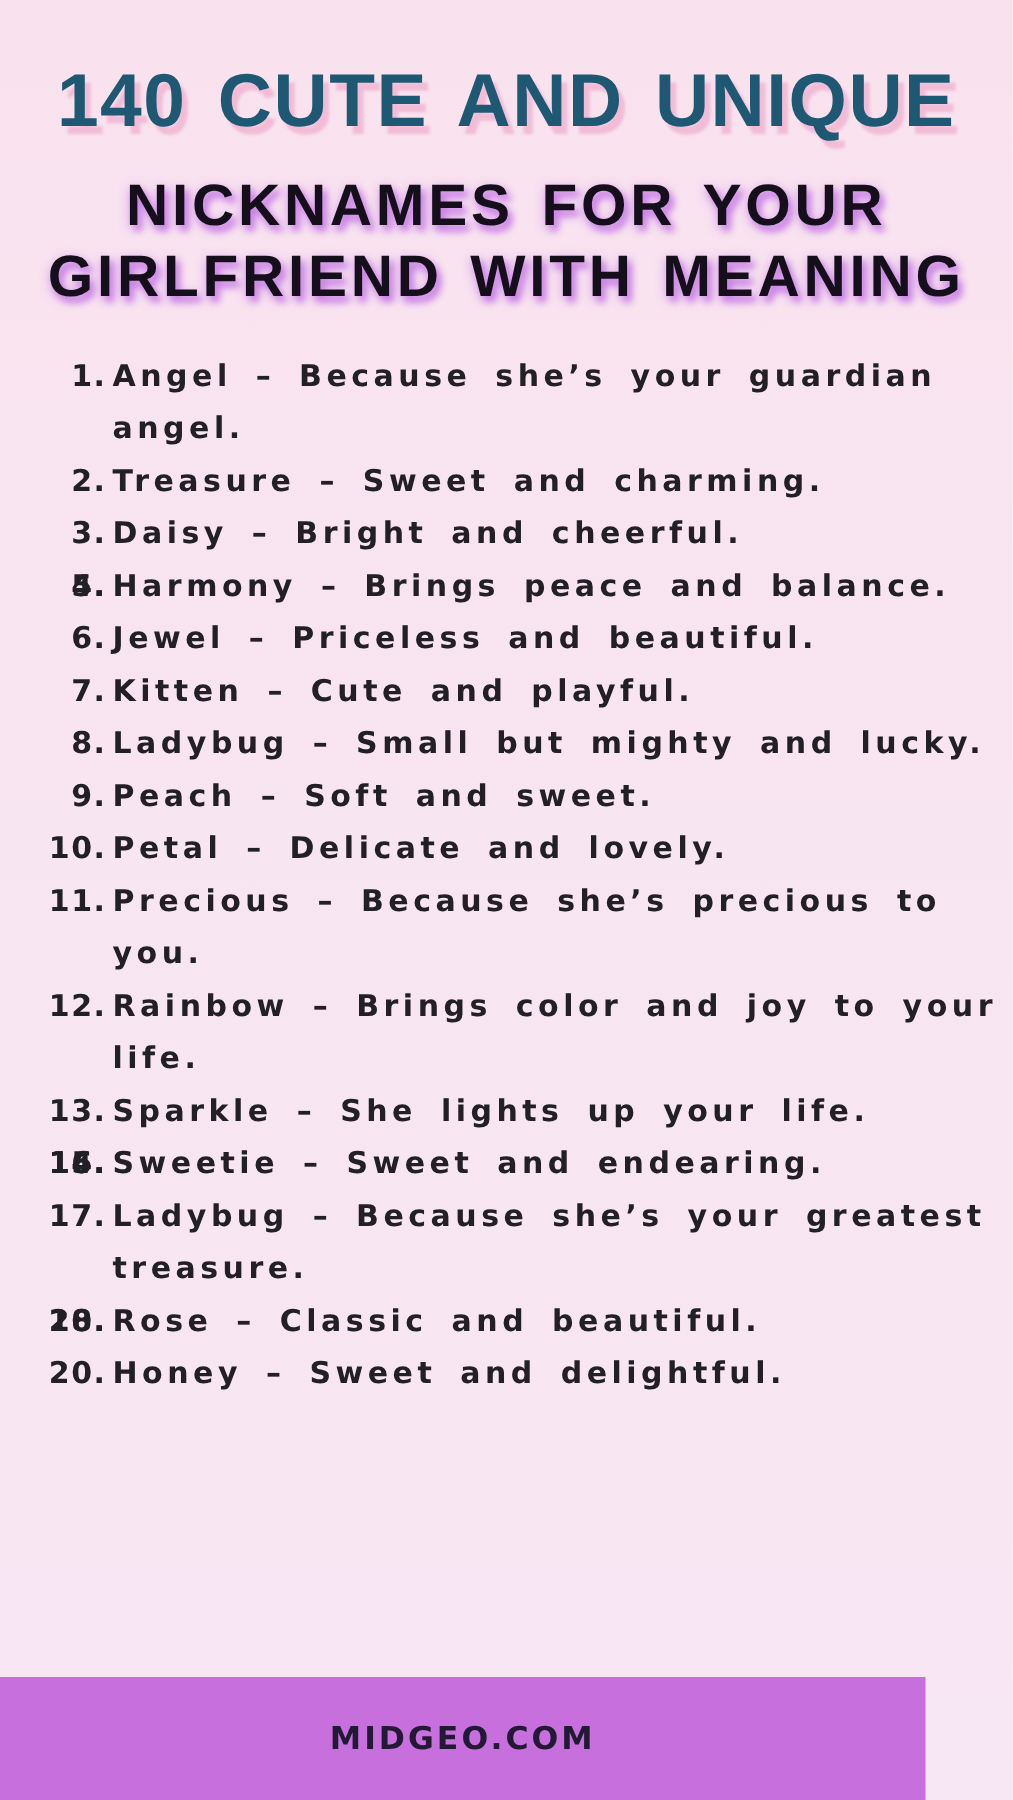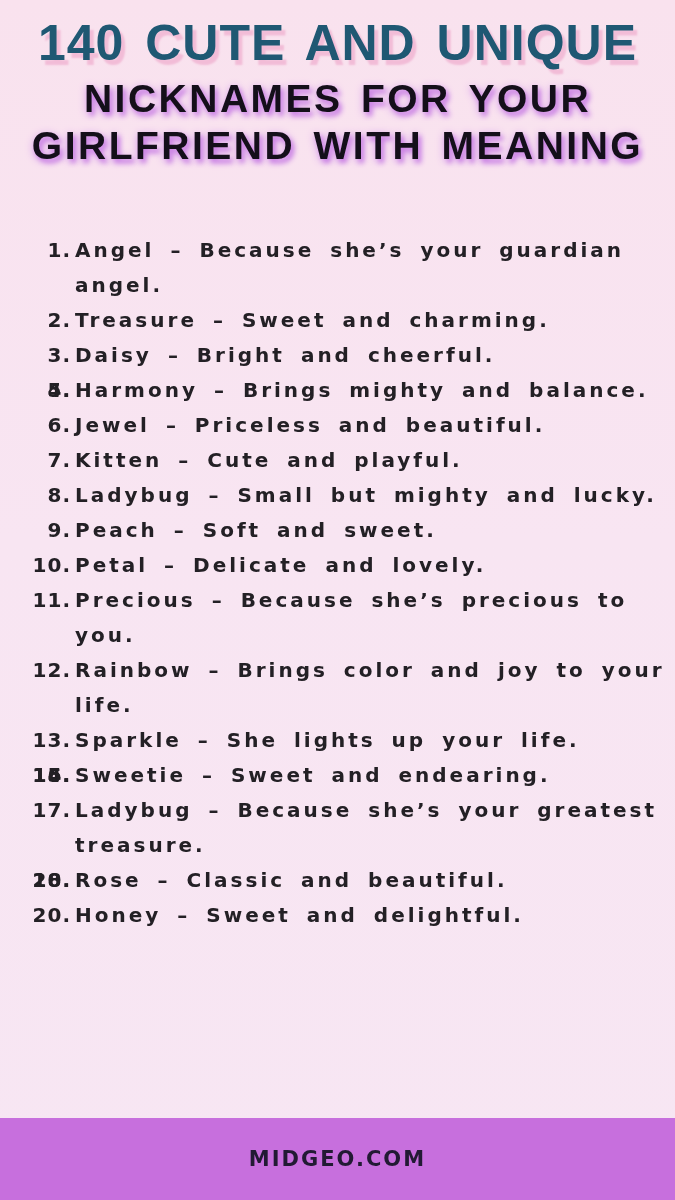--- a/index.html
+++ b/index.html
@@ -8,35 +8,35 @@
     position: relative;
     width: 675px;
     height: 1200px;
     overflow: hidden;
     background: linear-gradient(180deg, #f9e2ee 0%, #f8e5f2 45%, #f7e6f3 100%);
     font-family: "DejaVu Sans", sans-serif;
   }
 
   
   .header {
-    padding-top: 12px;
+    padding-top: 36px;
     text-align: center;
   }
   .title {
     font-family: "Liberation Sans", sans-serif;
     font-weight: 700;
     font-size: 50px;
     line-height: 62px;
     letter-spacing: 1px;
     word-spacing: 6px;
     color: #1f5873;
     text-shadow: 4px 5px 2px #f2bcd7;
   }
   .subtitle {
-    margin-top: 1px;
+    margin-top: 16px;
     font-family: "Liberation Sans", sans-serif;
     font-weight: 700;
     font-size: 39px;
     line-height: 47px;
     letter-spacing: 2.5px;
     word-spacing: 5px;
     color: #140f1a;
     text-shadow: 3px 4px 5px #ca81e4, 0px 2px 8px #d59aec;
   }
   .subtitle .sub-line { display: block; white-space: nowrap; }
@@ -67,21 +67,21 @@
     width: 71px;
     text-align: right;
     letter-spacing: 1px;
   }
 
   
   .footer {
     position: absolute;
     left: 0;
     top: 1118px;
-    width: 675px;
+    width: 617px;
     height: 82px;
     background: #c76fdd;
     display: flex;
     align-items: center;
     justify-content: center;
   }
   .footer .site {
     font-family: "DejaVu Sans", sans-serif;
     font-weight: 700;
     font-size: 21px;
@@ -111,21 +111,21 @@
   </div>
   <div class="item">
     <span class="num">3.</span>
     <span class="body"><span>Daisy</span> <span>–</span> <span>Bright and cheerful.</span></span>
   </div>
   <div class="item">
     <span class="num">4.</span>
   </div>
   <div class="item">
     <span class="num">5.</span>
-    <span class="body"><span>Harmony</span> <span>–</span> <span>Brings mighty and balance.</span></span>
+    <span class="body"><span>Harmony</span> <span>–</span> <span>Brings peace and balance.</span></span>
   </div>
   <div class="item">
     <span class="num">6.</span>
     <span class="body"><span>Jewel</span> <span>–</span> <span>Priceless and beautiful.</span></span>
   </div>
   <div class="item">
     <span class="num">7.</span>
     <span class="body"><span>Kitten</span> <span>–</span> <span>Cute and playful.</span></span>
   </div>
   <div class="item">

